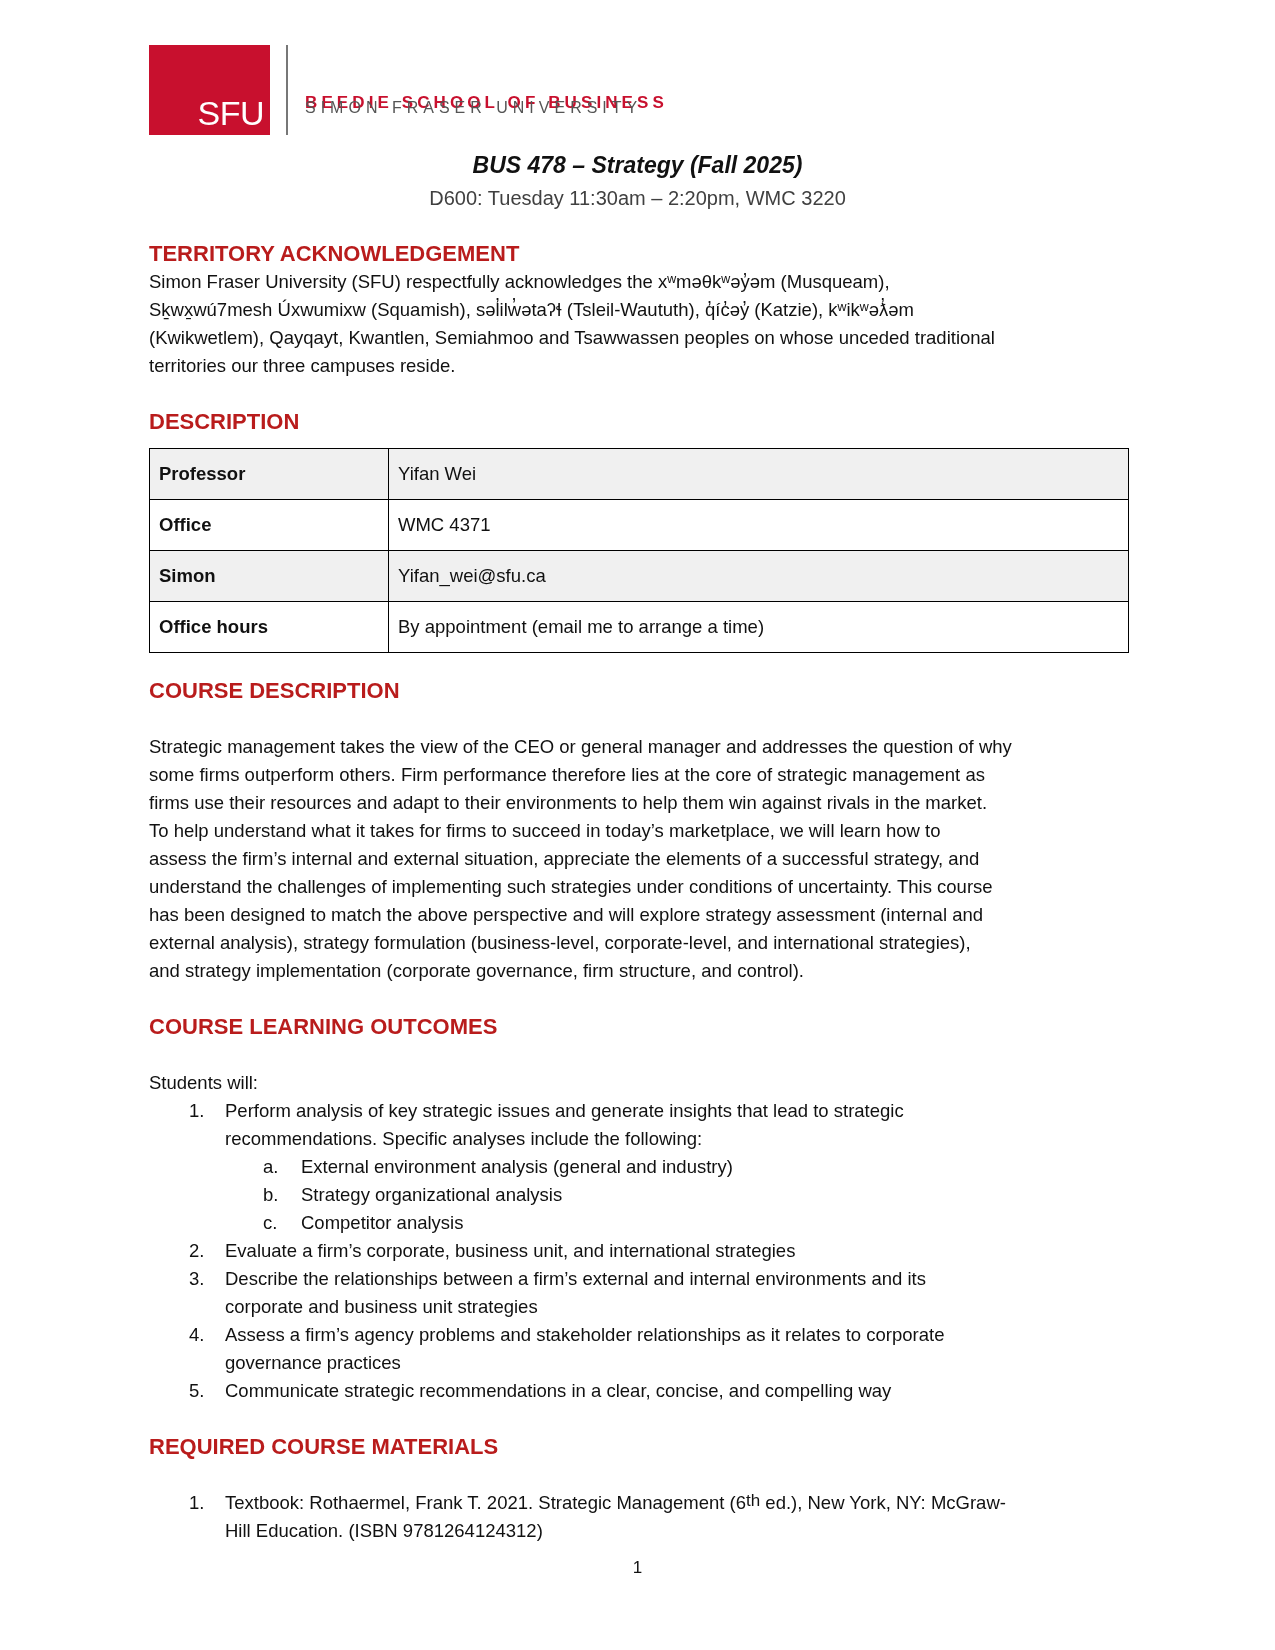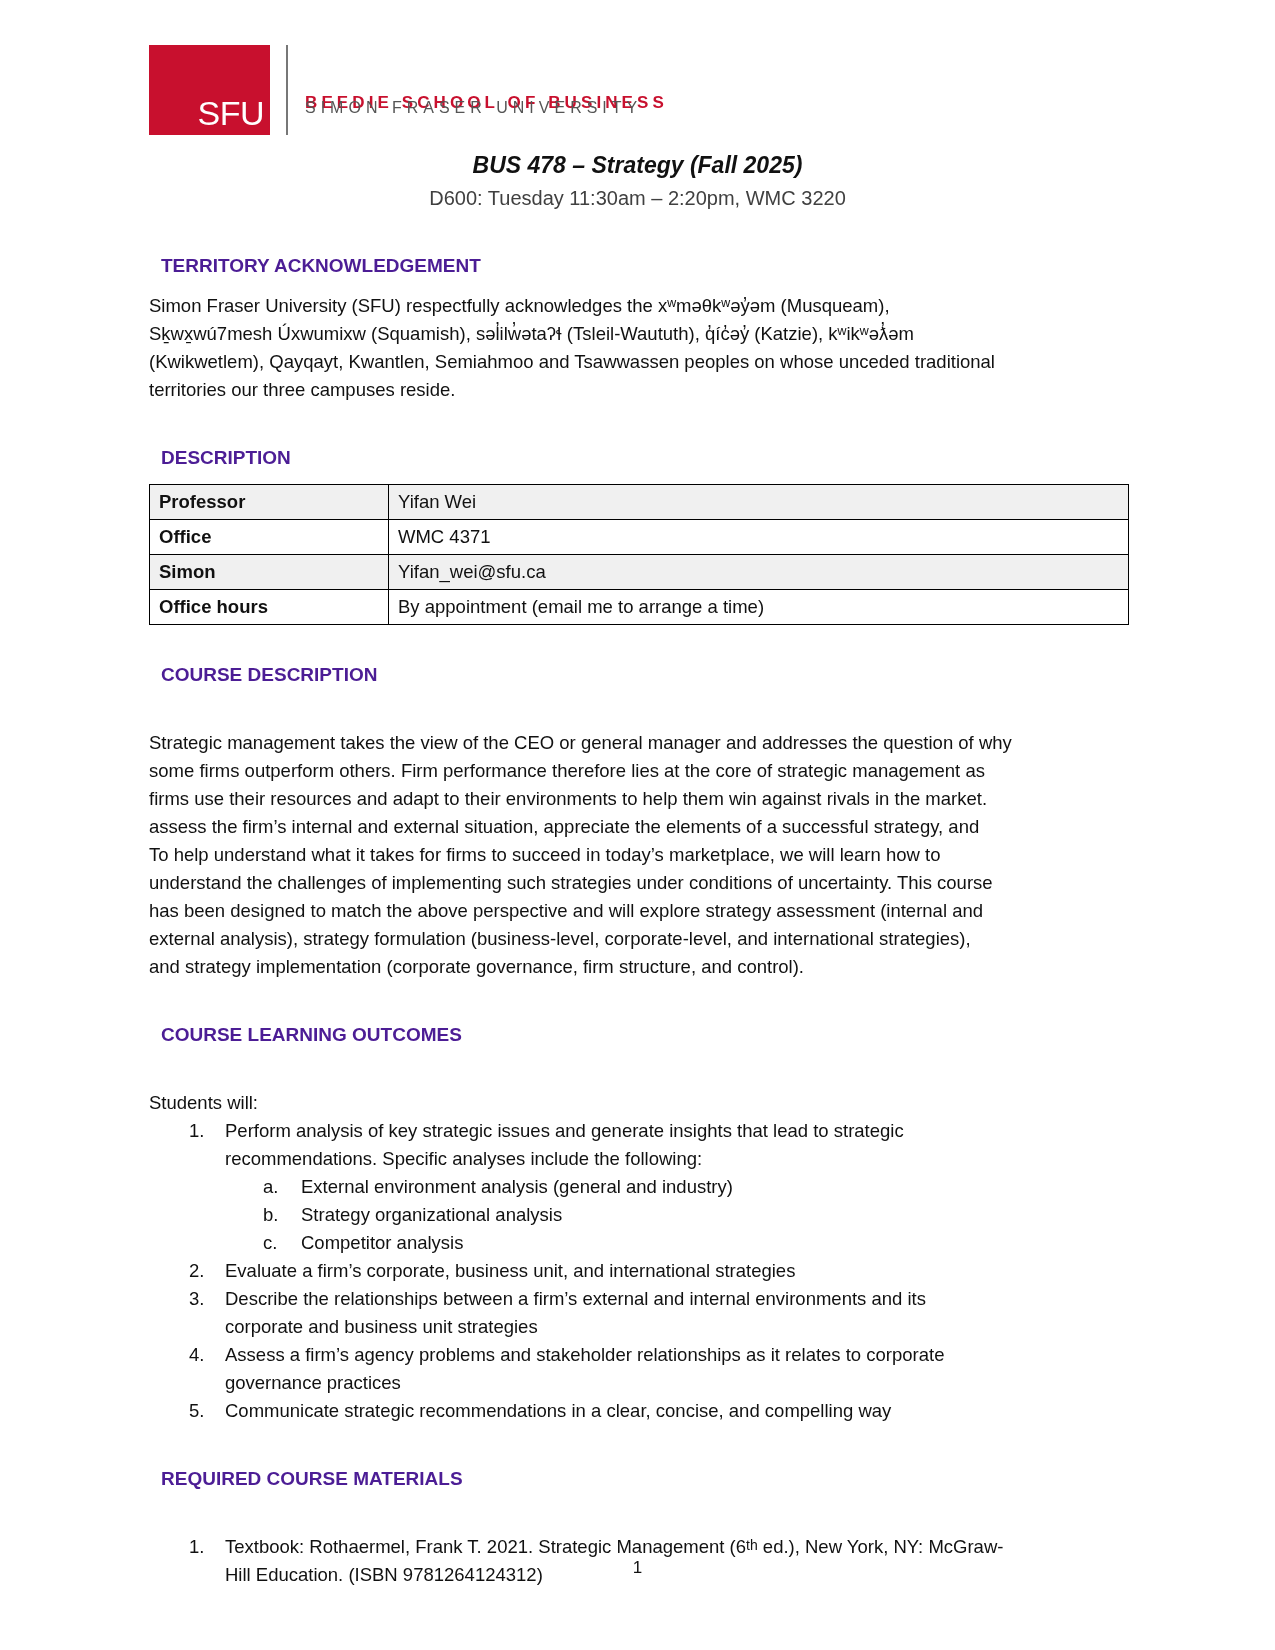--- a/index.html
+++ b/index.html
@@ -39,45 +39,45 @@
     position: absolute; left: 0; width: 1275px; top: 152px; text-align: center;
     font-weight: bold; font-size: 23px; color: #111; font-style: italic;
   }
   .subtitle {
     position: absolute; left: 0; width: 1275px; top: 187px; text-align: center;
     font-size: 20px; color: #404040;
   }
 
   .content { position: absolute; left: 149px; width: 980px; top: 240px; }
   .section-heading {
-    color: #4c1d95; font-weight: bold; font-size: 19px; margin: 12px; line-height: 28px;
+    color: #b91c1c; font-weight: bold; font-size: 22px; margin: 0; line-height: 28px;
   }
   .para { font-size: 18.5px; line-height: 28px; margin: 0; }
   .gap-1 { height: 28px; }
 
   table.instructor {
     border-collapse: collapse; width: 980px; font-size: 18.5px;
   }
   table.instructor td {
-    border: 1.5px solid #000; height: 26px; padding: 4px 9px; line-height: 26px;
+    border: 1.5px solid #000; height: 26px; padding: 12px 9px; line-height: 26px;
   }
   table.instructor td.label { width: 220px; font-weight: bold; }
   table.instructor tr.shaded td { background: #f0f0f0; }
 
   ol.outcomes { margin: 0; padding-left: 0; list-style: none; }
   ol.outcomes li { position: relative; padding-left: 76px; font-size: 18.5px; line-height: 28px; }
   ol.outcomes li .num { position: absolute; left: 40px; }
   ol.sub { margin: 0; padding: 0; list-style: none; }
   ol.sub li { padding-left: 76px; }
   ol.sub li .num { left: 38px; }
 
   .page-number {
     position: absolute; left: 0; width: 1275px; top: 1558px; text-align: center; font-size: 17px;
   }
-  sup { font-size: 14px; vertical-align: top; position: relative; top: -2px; }
+  sup { font-size: 17px; vertical-align: top; position: relative; top: -2px; }
 </style>
 </head>
 <body>
 
 <div class="page">
 
   <div class="logo">
     <div class="logo-box">
       <span class="logo-sfu">SFU</span>
     </div>
@@ -126,22 +126,22 @@
     </section>
 
     <div style="height:24px;"></div>
 
     <section>
       <h2 class="section-heading">COURSE DESCRIPTION</h2>
       <div class="gap-1"></div>
       <p class="para">Strategic management takes the view of the CEO or general manager and addresses the question of why</p>
       <p class="para">some firms outperform others. Firm performance therefore lies at the core of strategic management as</p>
       <p class="para">firms use their resources and adapt to their environments to help them win against rivals in the market.</p>
+      <p class="para">To help understand what it takes for firms to succeed in today’s marketplace, we will learn how to</p>
       <p class="para">assess the firm’s internal and external situation, appreciate the elements of a successful strategy, and</p>
-      <p class="para">To help understand what it takes for firms to succeed in today’s marketplace, we will learn how to</p>
       <p class="para">understand the challenges of implementing such strategies under conditions of uncertainty. This course</p>
       <p class="para">has been designed to match the above perspective and will explore strategy assessment (internal and</p>
       <p class="para">external analysis), strategy formulation (business-level, corporate-level, and international strategies),</p>
       <p class="para">and strategy implementation (corporate governance, firm structure, and control).</p>
     </section>
 
     <div class="gap-1"></div>
 
     <section>
       <h2 class="section-heading">COURSE LEARNING OUTCOMES</h2>

